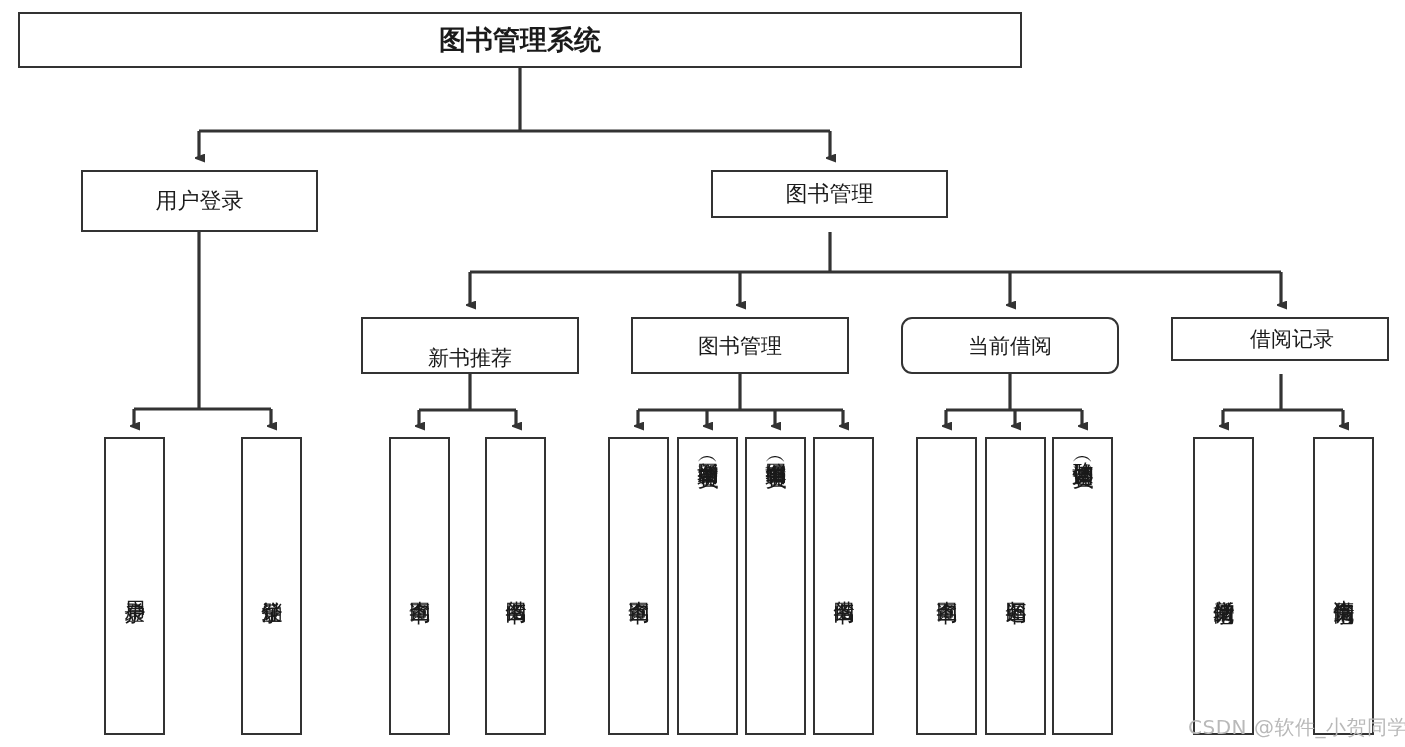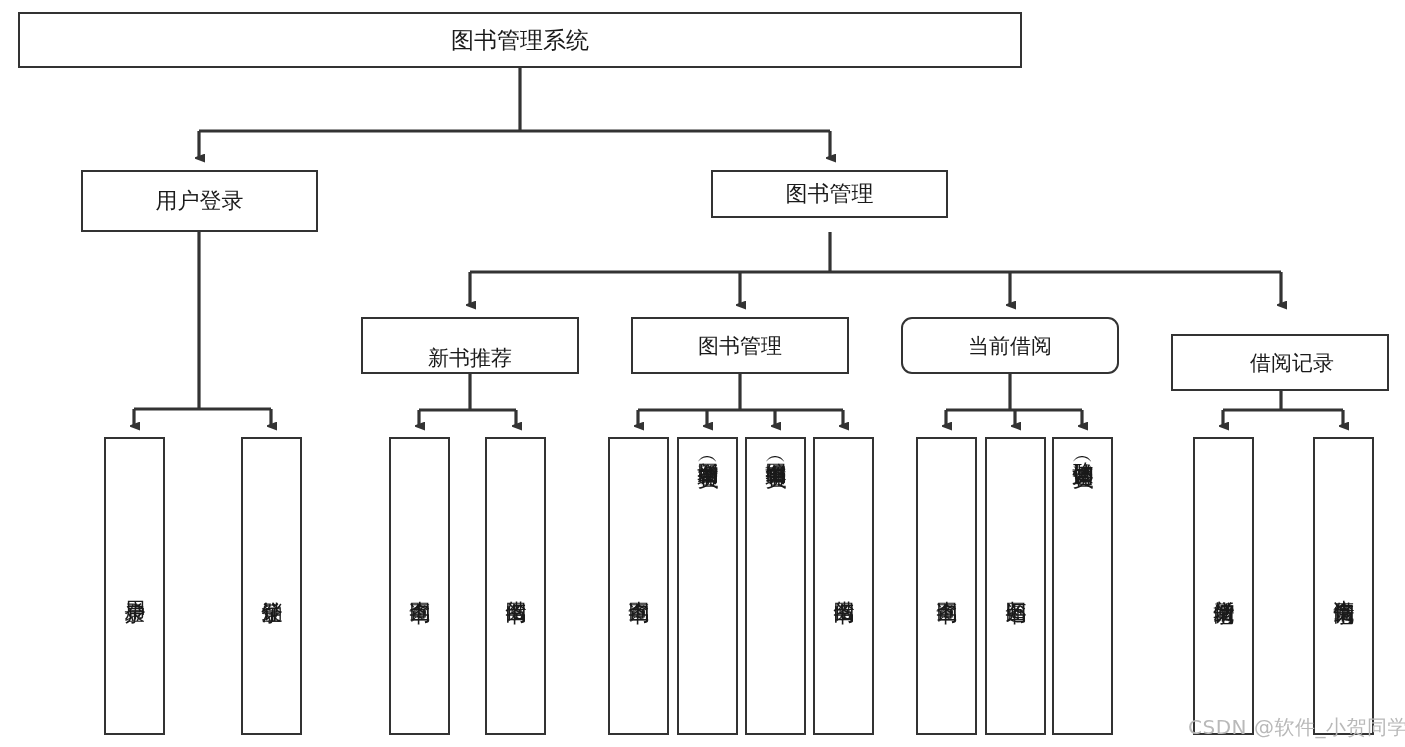--- a/index.html
+++ b/index.html
@@ -28,21 +28,22 @@
     position: absolute;
     box-sizing: border-box;
     border: 2px solid #333333;
     background: #ffffff;
     display: flex;
     align-items: center;
     justify-content: center;
     color: #1a1a1a;
   }
   .node.level-0 {
-    font-size: 23px;
+    font-size: 27px;
+    font-weight: bold;
   }
   .node.level-1 {
     font-size: 22px;
   }
   .node.level-2 {
     font-size: 21px;
   }
   .node.leaf {
     align-items: center;
     justify-content: center;
@@ -137,21 +138,21 @@
 
   <div class="node level-2" style="left:361px; top:317px; width:218px; height:57px;align-items:flex-end;">
     <span>新书推荐</span>
   </div>
   <div class="node level-2" style="left:631px; top:317px; width:218px; height:57px;">
     <span>图书管理</span>
   </div>
   <div class="node level-2" style="left:901px; top:317px; width:218px; height:57px;border-radius:11px;">
     <span>当前借阅</span>
   </div>
-  <div class="node level-2" style="left:1171px; top:334px; width:218px; height:57px;padding-left:24px;">
+  <div class="node level-2" style="left:1171px; top:317px; width:218px; height:44px;padding-left:24px;">
     <span>借阅记录</span>
   </div>
 
   <div class="node leaf" style="left:104px; top:437px; width:61px; height:298px;">
     <span class="vlabel">用户登录</span>
   </div>
   <div class="node leaf" style="left:241px; top:437px; width:61px; height:298px;">
     <span class="vlabel">注销登录</span>
   </div>
 

